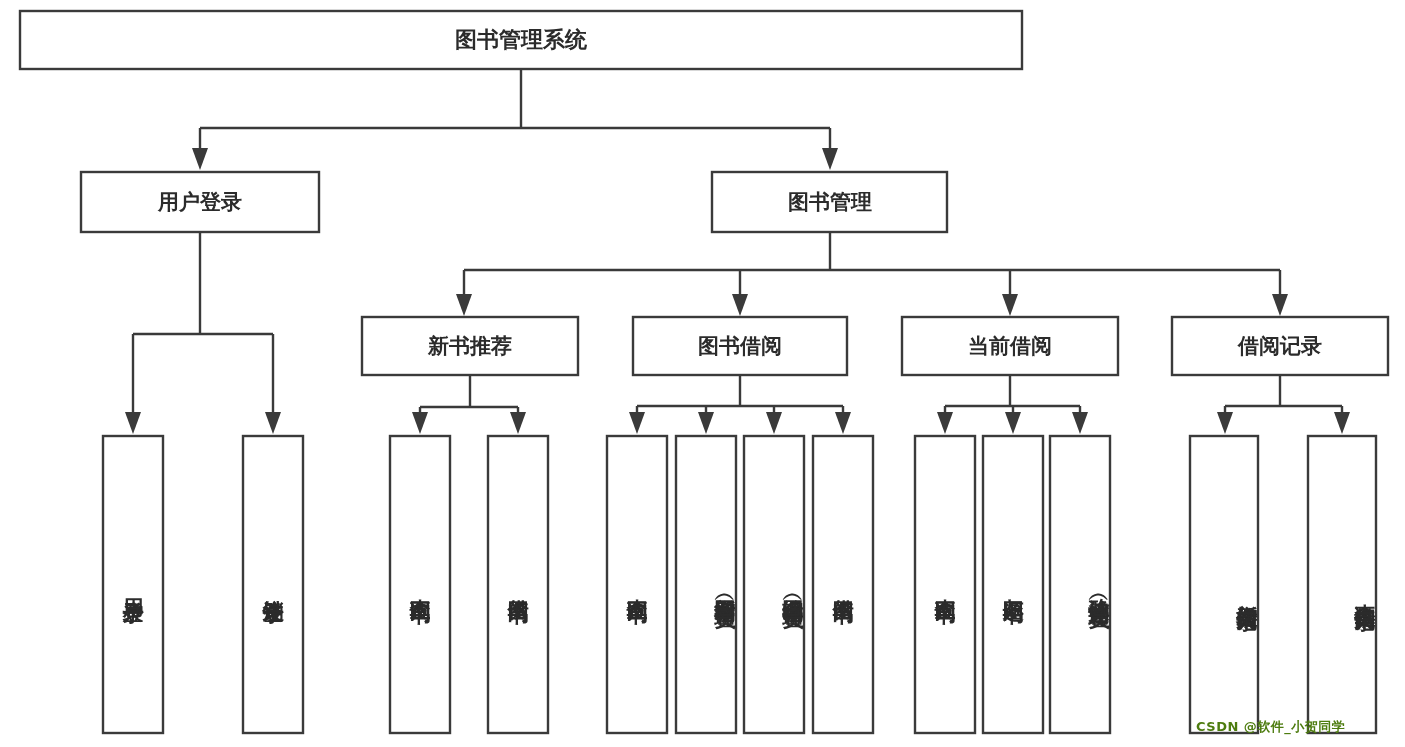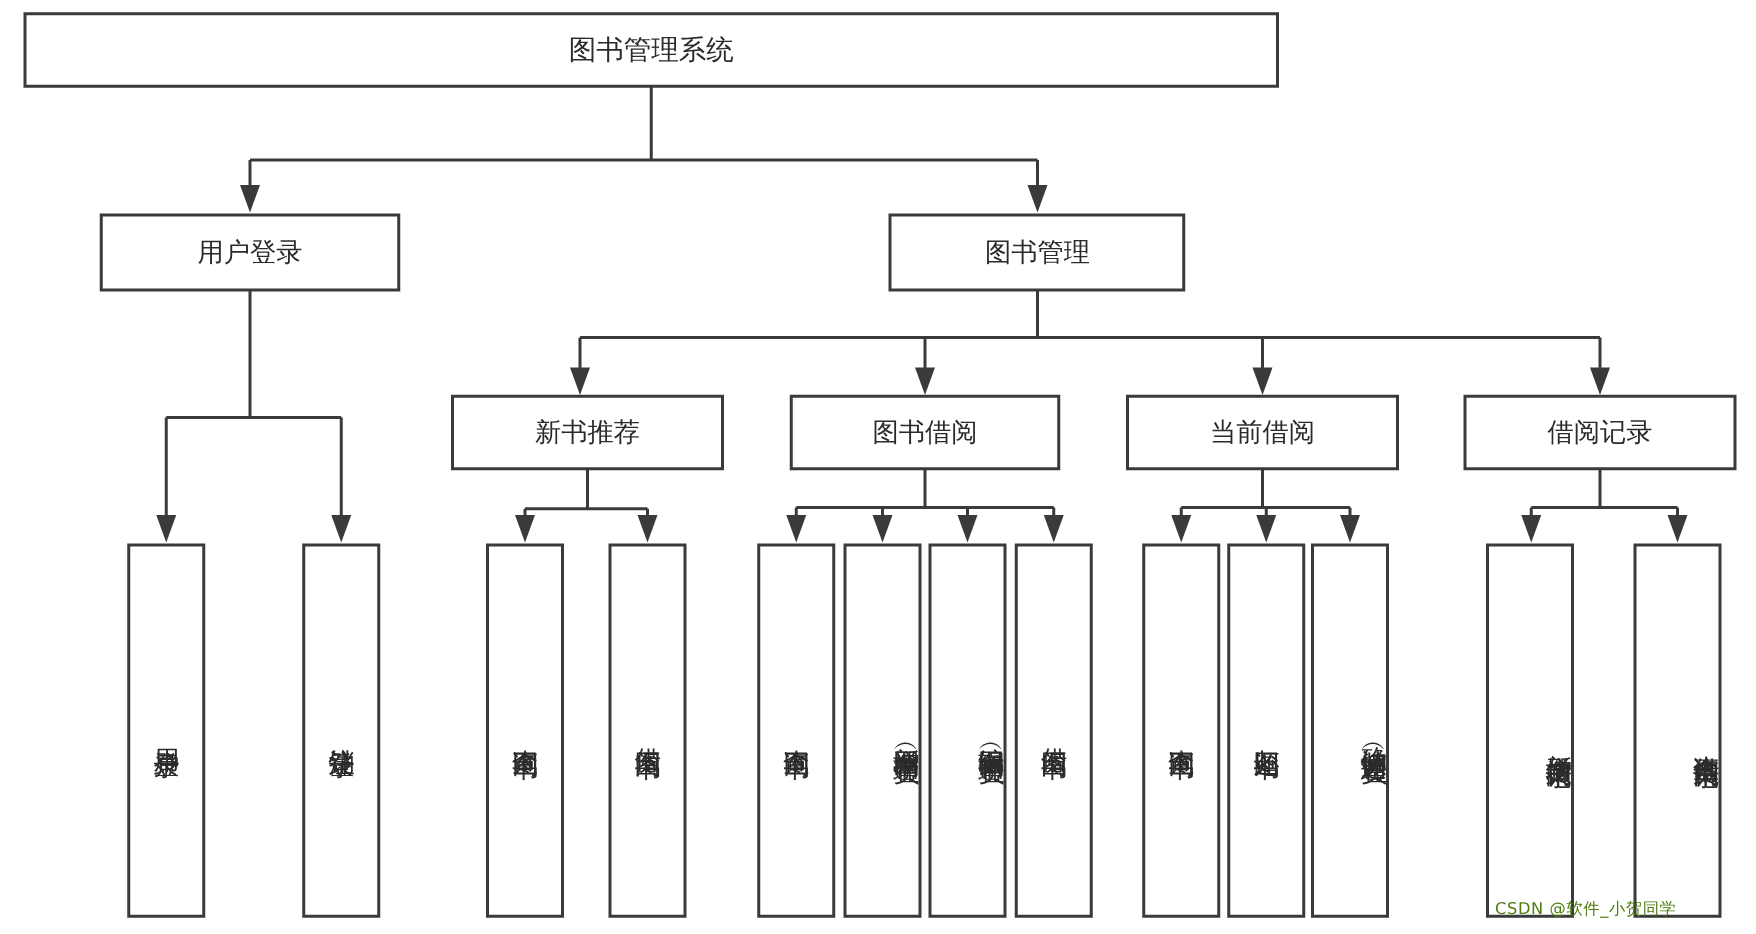--- a/index.html
+++ b/index.html
@@ -13,20 +13,21 @@
     height: 747px;
     font-family: "DejaVu Sans", "Liberation Sans", sans-serif;
     overflow: hidden;
     position: relative;
   }
   #diagram-root {
     position: relative;
     width: 1405px;
     height: 747px;
     background: #ffffff;
+    font-weight: bold;
   }
   svg.diagram-canvas {
     position: absolute;
     top: 0;
     left: 0;
     width: 1405px;
     height: 747px;
     display: block;
   }
   .node-box {

